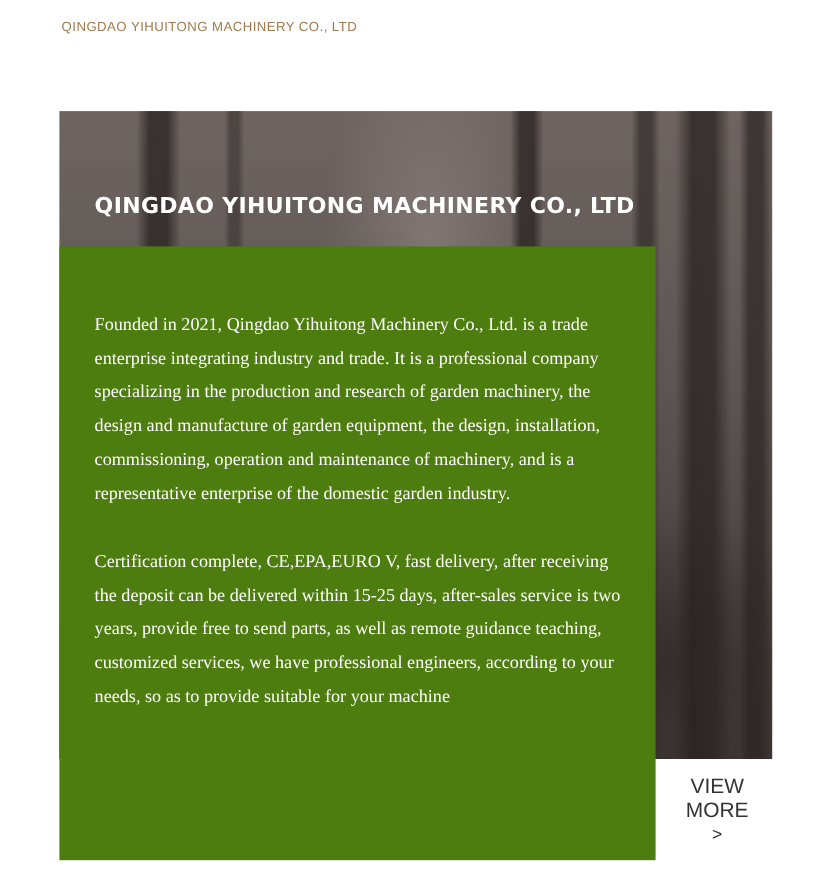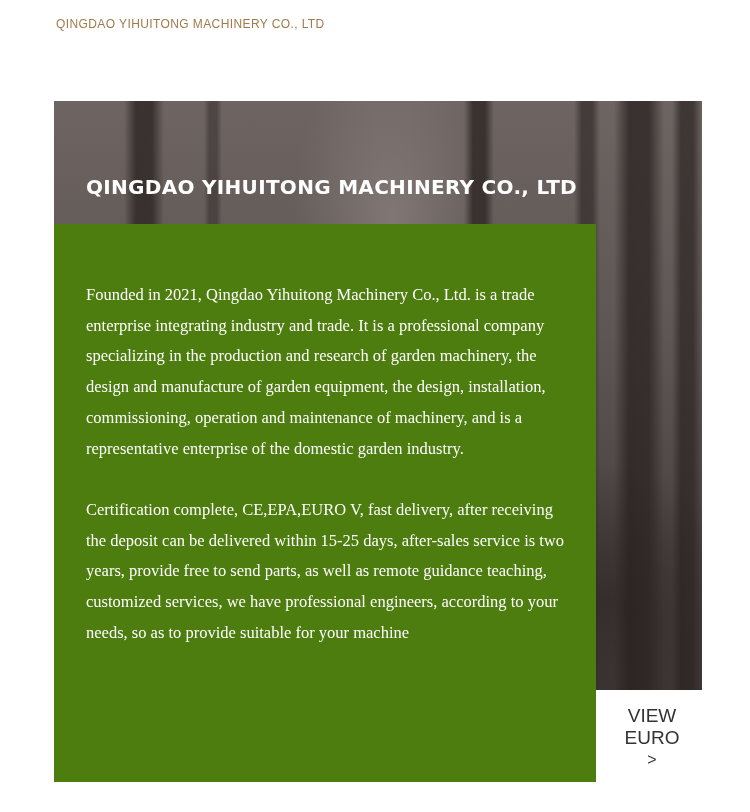--- a/index.html
+++ b/index.html
@@ -124,15 +124,15 @@
   <div class="banner-title">QINGDAO YIHUITONG MACHINERY CO., LTD</div>
 </div>
 
 <div class="content-box">
   <p>Founded in 2021, Qingdao Yihuitong Machinery Co., Ltd. is a trade enterprise integrating industry and trade. It is a professional company specializing in the production and research of garden machinery, the design and manufacture of garden equipment, the design, installation, commissioning, operation and maintenance of machinery, and is a representative enterprise of the domestic garden industry.</p>
   <p>Certification complete, CE,EPA,EURO V, fast delivery, after receiving the deposit can be delivered within 15-25 days, after-sales service is two years, provide free to send parts, as well as remote guidance teaching, customized services, we have professional engineers, according to your needs, so as to provide suitable for your machine</p>
 </div>
 
 <a class="view-more">
   <span>VIEW</span>
-  <span>EURO</span>
+  <span>MORE</span>
   <span class="arrow">&gt;</span>
 </a>
 
 </body></html>

